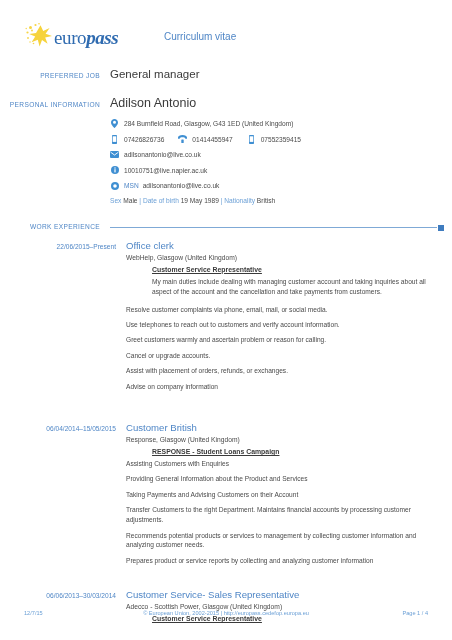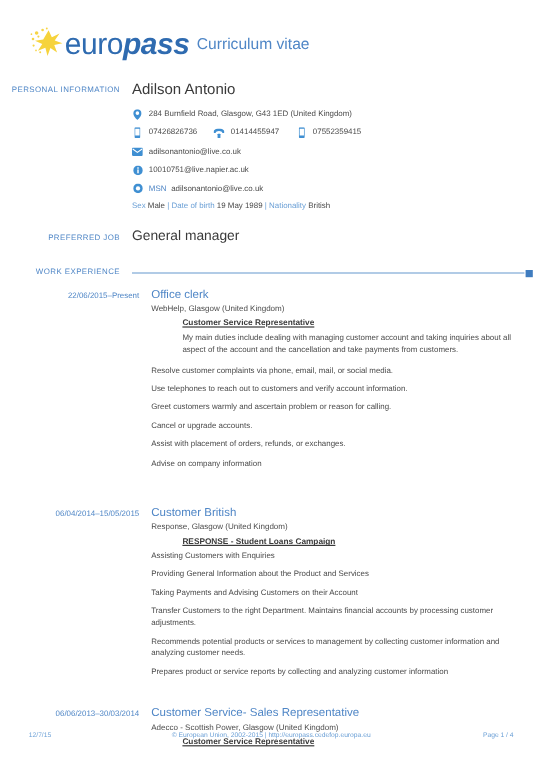--- a/index.html
+++ b/index.html
@@ -35,31 +35,32 @@
     height: 30px;
     position: relative;
   }
   .logo-star {
     width: 34px;
     height: 30px;
     position: relative;
     flex: 0 0 auto;
   }
   .logo-text {
-    font-size: 25px;
+    font-size: 19px;
     letter-spacing: -0.4px;
     color: #2b62a8;
     margin-left: -4px;
     line-height: 1;
     white-space: nowrap;
+    font-family: Liberation Serif, serif;
   }
   .logo-text .euro { font-weight: 400; color: #2f6bb0; }
   .logo-text .pass { font-weight: 700; font-style: italic; color: #2f6bb0; }
   .doc-type {
-    font-size: 13px;
+    font-size: 10px;
     color: #4f86c6;
     margin-left: 22px;
     padding-bottom: 1px;
   }
 
   
   .row {
     display: flex;
     align-items: flex-start;
   }
@@ -234,20 +235,27 @@
           <g fill="#2f6bb0">
             <path d="M20.0 9.5 L26.5 4.5 L24.0 11.5 Z" opacity="0"></path>
           </g>
         </svg>
       </span>
       <span class="logo-text"><span class="euro">euro</span><span class="pass">pass</span></span>
     </div>
     <div class="doc-type">Curriculum vitae</div>
   </div>
 
+  <div class="row section-pref">
+    <div class="label-col">PREFERRED JOB</div>
+    <div class="content-col">
+      <div class="pref-job">General manager</div>
+    </div>
+  </div>
+
   <div class="row section-personal">
     <div class="label-col">PERSONAL INFORMATION</div>
     <div class="content-col">
 
       <div class="person-name">Adilson Antonio</div>
 
       <div class="contact-line">
         <span class="ico">
           <svg width="7" height="9" viewBox="0 0 7 9">
               <path d="M3.5 0C1.6 0 0 1.5 0 3.4 0 5.9 3.5 9 3.5 9S7 5.9 7 3.4C7 1.5 5.4 0 3.5 0zm0 4.8a1.5 1.5 0 1 1 0-3 1.5 1.5 0 0 1 0 3z" fill="#3f8fd2"></path>
@@ -318,27 +326,20 @@
         <span class="k">Sex</span>
         <span>Male</span>
         <span class="k">|</span>
         <span class="k">Date of birth</span>
         <span>19 May 1989</span>
         <span class="k">|</span>
         <span class="k">Nationality</span>
         <span>British</span>
       </div>
 
-    </div>
-  </div>
-
-  <div class="row section-pref">
-    <div class="label-col">PREFERRED JOB</div>
-    <div class="content-col">
-      <div class="pref-job">General manager</div>
     </div>
   </div>
 
   <div class="row section-we">
     <div class="label-col">WORK EXPERIENCE</div>
     <div class="we-rule-wrap">
       <div class="we-rule"></div>
       <div class="we-square"></div>
     </div>
   </div>

